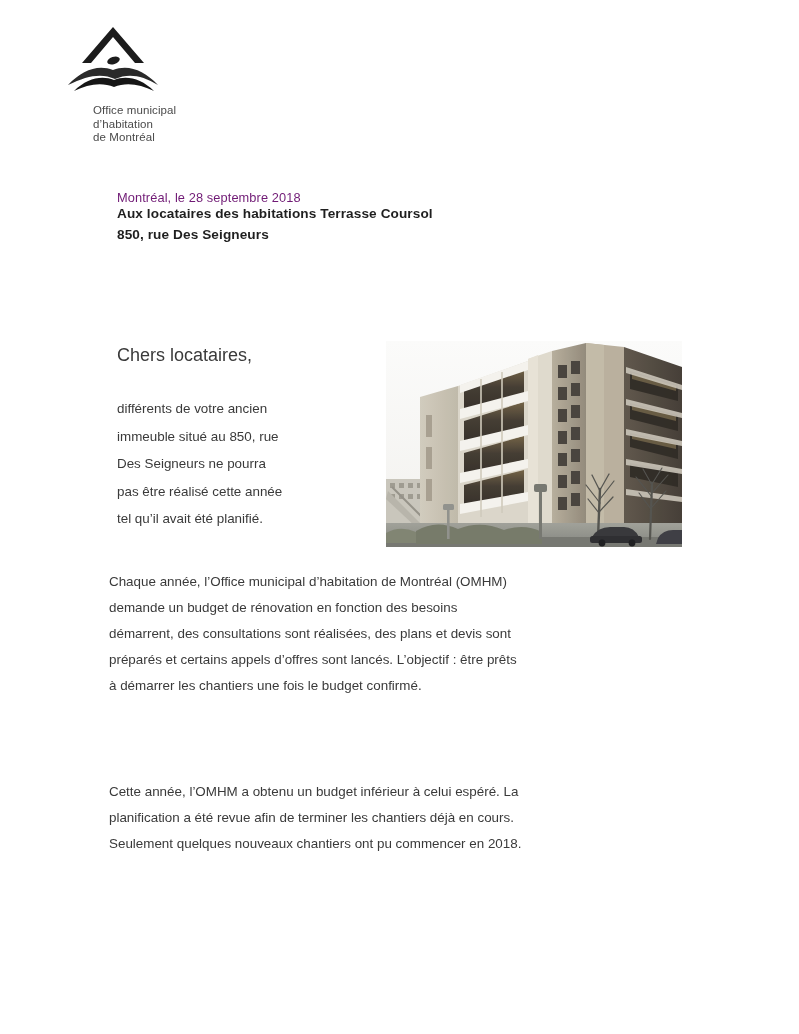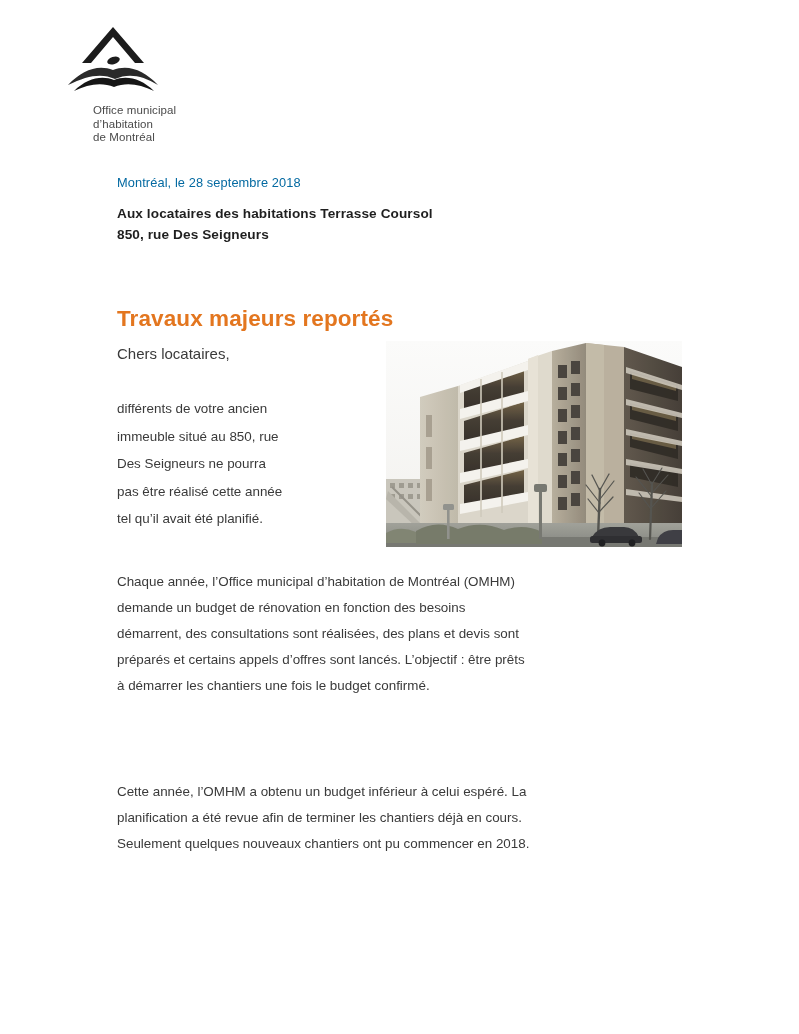--- a/index.html
+++ b/index.html
@@ -41,23 +41,23 @@
     line-height: 13.5px;
     color: #4a4a4a;
     letter-spacing: .1px;
   }
   .logo-text div { white-space: nowrap; }
 
   
   .dateline {
     position: absolute;
     left: 117px;
-    top: 175px;
+    top: 190px;
     font-size: 12.8px;
-    color: #0369a1;
+    color: #701a75;
     letter-spacing: .1px;
     white-space: nowrap;
   }
   .addressee {
     position: absolute;
     left: 117px;
     top: 203px;
     font-size: 13.6px;
     font-weight: bold;
     color: #1f1f1f;
@@ -74,39 +74,39 @@
     font-weight: bold;
     color: #e3761f;
     letter-spacing: .1px;
     white-space: nowrap;
   }
 
   .salutation {
     position: absolute;
     left: 117px;
     top: 345px;
-    font-size: 15px;
+    font-size: 18px;
     color: #3a3a3a;
     white-space: nowrap;
   }
 
   .intro-col {
     position: absolute;
     left: 117px;
     top: 395px;
     width: 256px;
     font-size: 13.4px;
     line-height: 27.5px;
     color: #3a3a3a;
   }
   .intro-col div { white-space: nowrap; }
 
   .body-col {
     position: absolute;
-    left: 117px;
+    left: 109px;
     width: 560px;
     font-size: 13.4px;
     line-height: 26px;
     color: #3a3a3a;
   }
   .body-col div { white-space: nowrap; }
   #para-annual  { top: 569px; }
   #para-budget  { top: 779px; }
   #para-cost    { top: 880px; }
 
@@ -145,21 +145,20 @@
     </div>
   </div>
 
   <div class="dateline">Montréal, le 28 septembre 2018</div>
 
   <div class="addressee">
     <div>Aux locataires des habitations  Terrasse Coursol</div>
     <div>850, rue Des Seigneurs</div>
   </div>
 
-  <h1 class="headline">Travaux majeurs reportés</h1>
 
   <div class="salutation">Chers locataires,</div>
 
   <div class="intro-col">
     <div>différents de votre ancien</div>
     <div>immeuble situé au 850, rue</div>
     <div>Des Seigneurs ne pourra</div>
     <div>pas être réalisé cette année</div>
     <div>tel qu’il avait été planifié.</div>
   </div>

